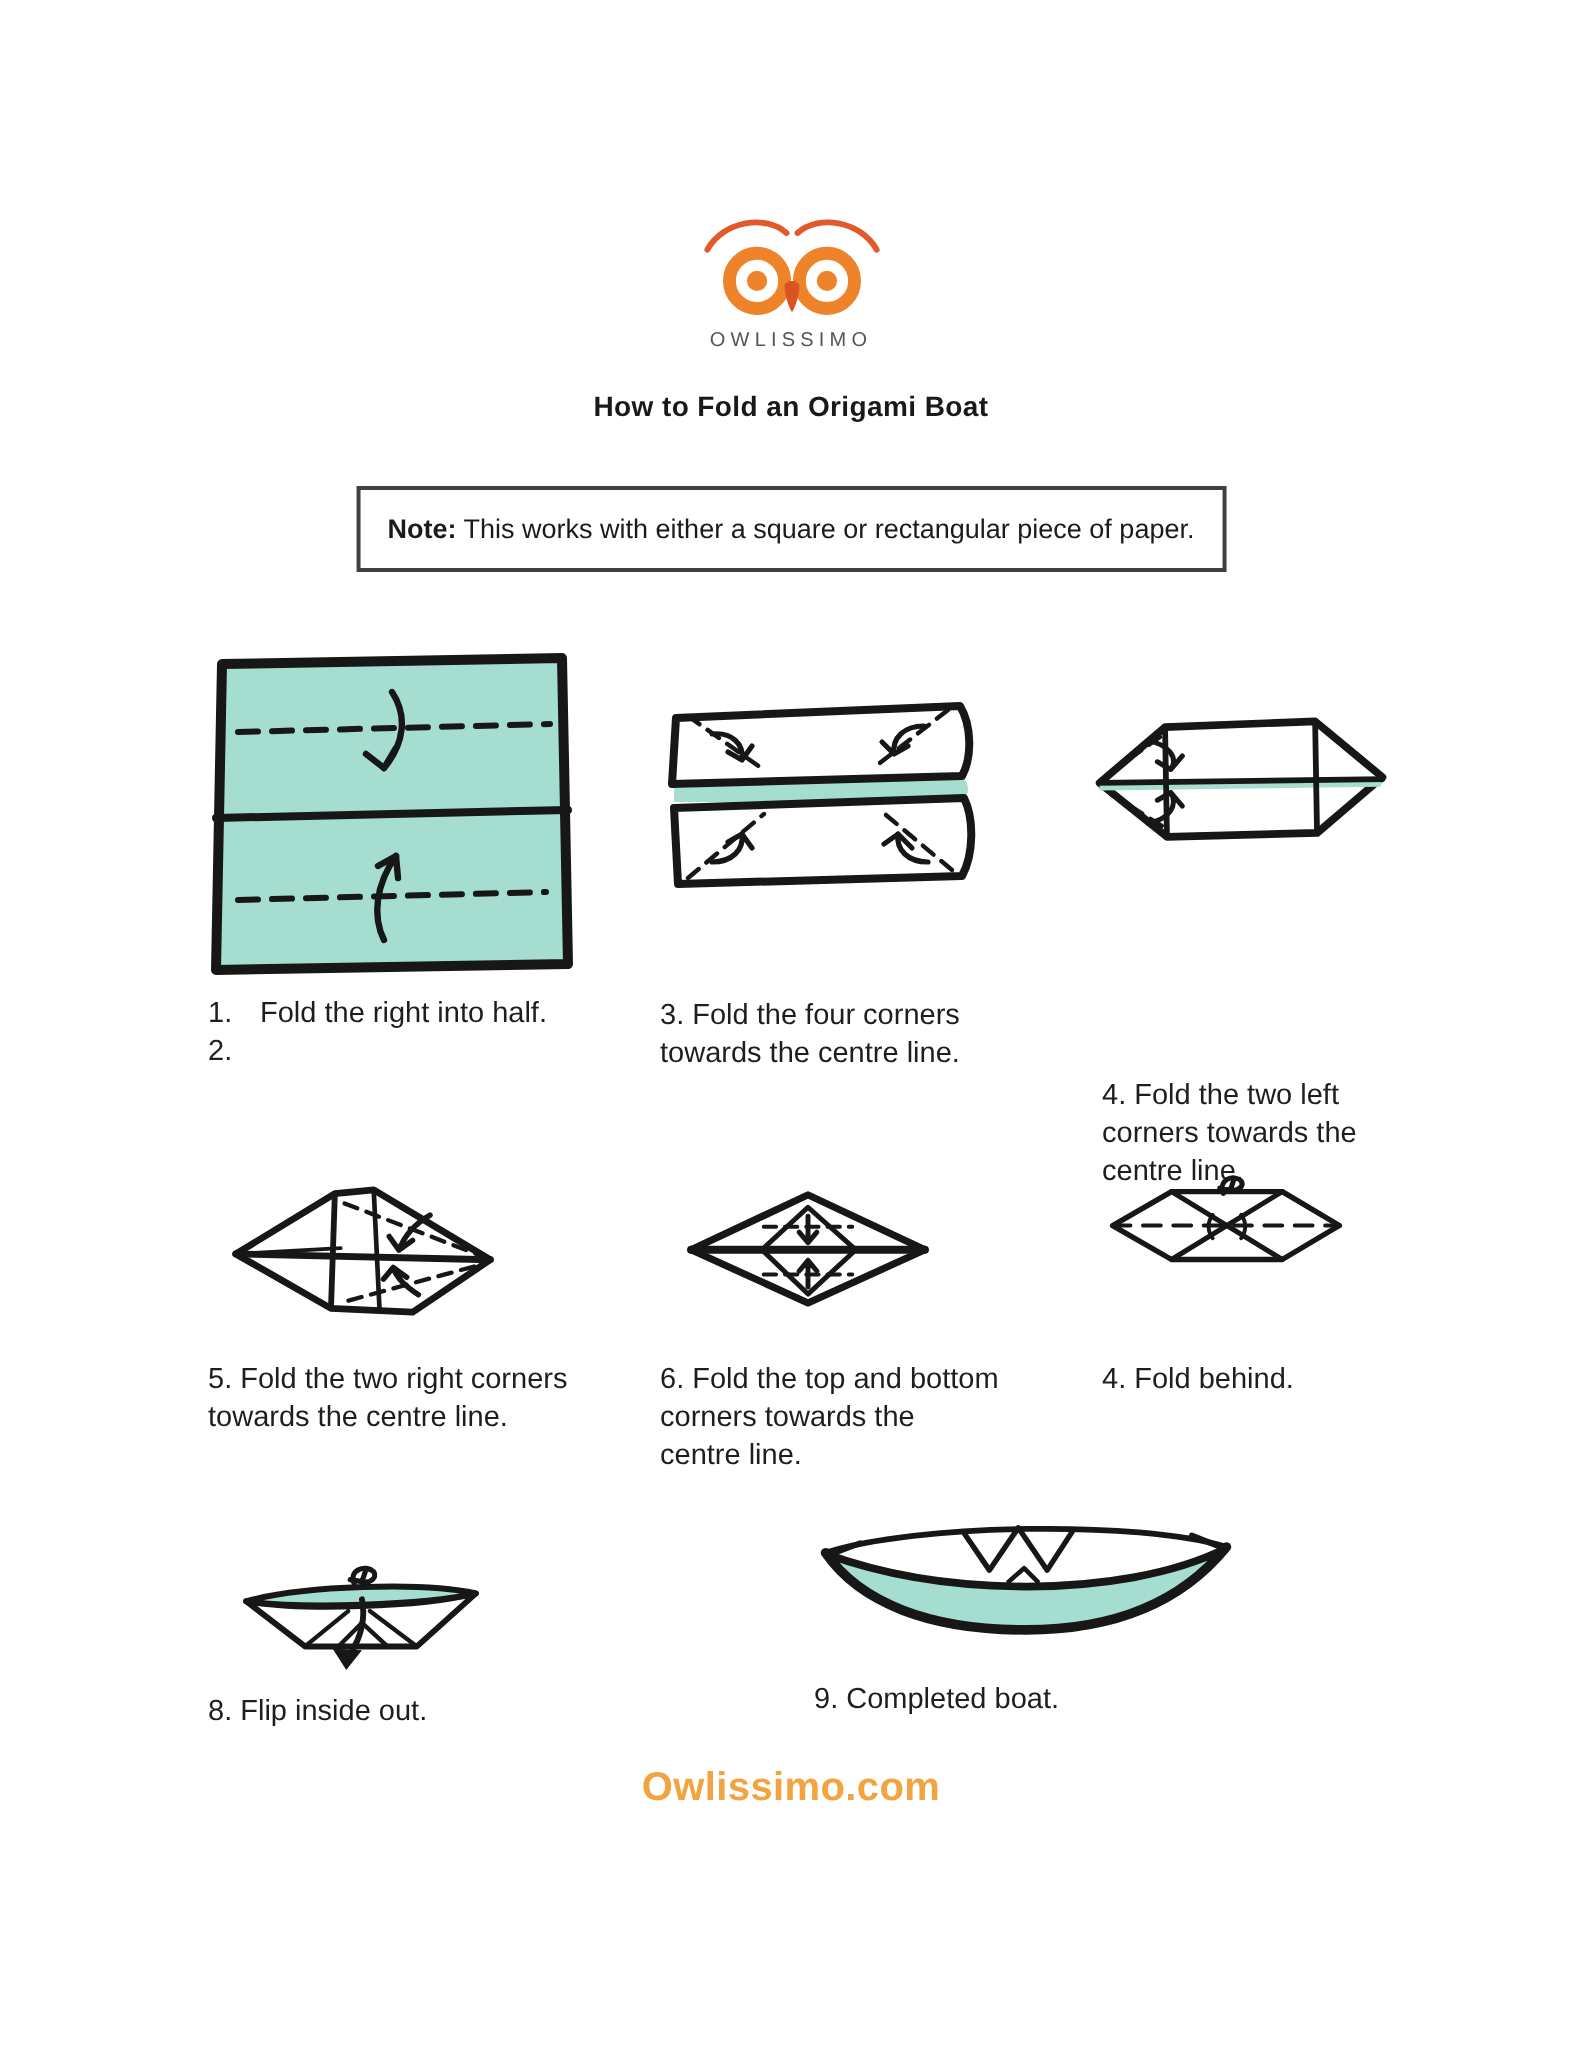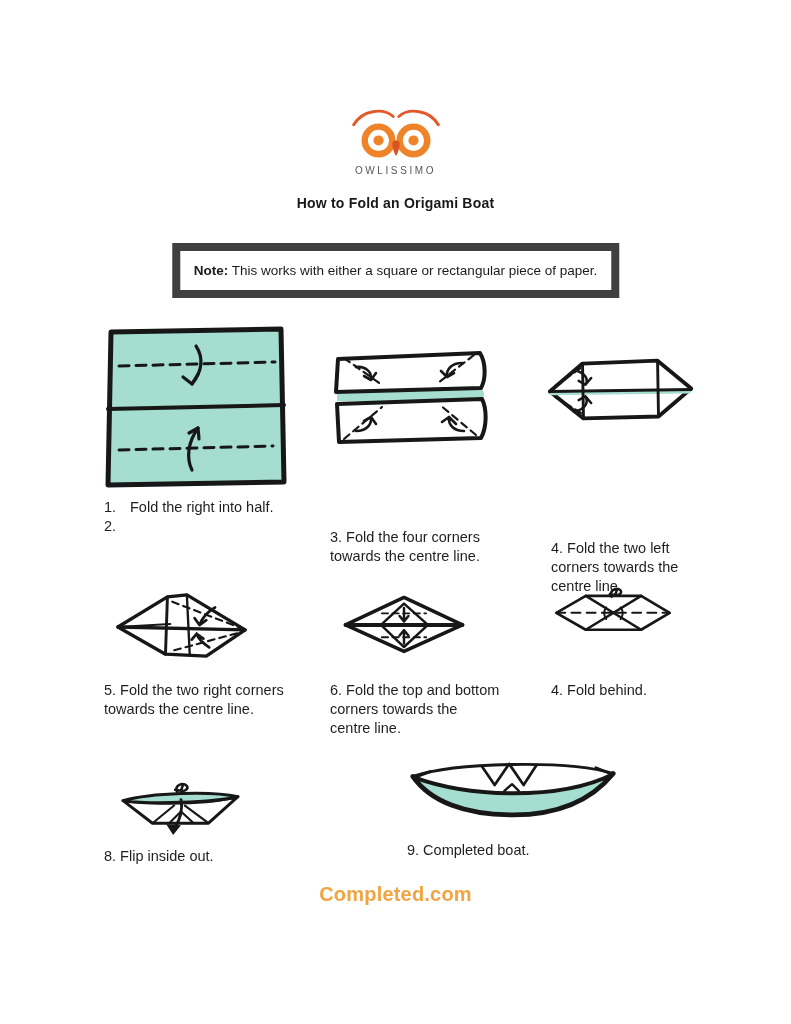--- a/index.html
+++ b/index.html
@@ -18,21 +18,21 @@
 
   
   .logo-wrap{top:106px;left:0;right:0;text-align:center;}
   .logo-wrap svg{display:block;margin:0 auto;}
   .wordmark{margin-top:3px;font-size:10px;letter-spacing:2.6px;color:var(--wordmark-gray);font-weight:500;}
 
   
   .title{top:195px;left:0;right:0;text-align:center;font-size:14px;font-weight:bold;color:#191919;letter-spacing:.2px;}
 
   
-  .note-box{top:243px;left:50%;transform:translateX(-50%);border:8px solid #404040;padding:12px 14px;white-space:nowrap;font-size:13.5px;color:#1b1b1b;background:#fff;}
+  .note-box{top:243px;left:50%;transform:translateX(-50%);border:2px solid #404040;padding:12px 14px;white-space:nowrap;font-size:13.5px;color:#1b1b1b;background:#fff;}
   .note-box b{font-weight:bold;}
 
   
   .caption{font-size:14.5px;line-height:19px;color:#1e1e1e;}
   .cap-line{display:block;white-space:nowrap;}
   .li{display:flex;}
   .li .num{width:26px;flex:none;}
 
   .center{text-align:left;}
 
@@ -122,21 +122,21 @@
   <div class="abs caption" style="left:104px;top:498px;width:200px;">
     <div class="li">
       <span class="num">1.</span>
       <span>Fold the right into half.</span>
     </div>
     <div class="li">
       <span class="num">2.</span>
     </div>
   </div>
 
-  <div class="abs caption" style="left:330px;top:499px;margin-top:29px;">
+  <div class="abs caption" style="left:330px;top:499px;">
     <span class="cap-line">3. Fold the four corners</span>
     <span class="cap-line">towards the centre line.</span>
   </div>
 
   <div class="abs caption" style="left:551px;top:499px;margin-top:40px;">
     <span class="cap-line">4. Fold the two left</span>
     <span class="cap-line">corners towards the</span>
     <span class="cap-line">centre line.</span>
   </div>
 
@@ -219,15 +219,15 @@
       <path class="sk" stroke-width="2.4" d="M101,39 L109,32 L116,39"></path>
       <path class="sk" stroke-width="3" d="M8,25 L24,19"></path>
       <path class="sk" stroke-width="3" d="M196,15 L211,21"></path>
     </svg>
   </div>
 
   <div class="abs caption center" style="left:407px;top:841px;width:212px;">
     <span class="cap-line" style="white-space:normal;">9. Completed boat.</span>
   </div>
 
-  <div class="abs footer">Completed.com</div>
+  <div class="abs footer">Owlissimo.com</div>
 
 </div>
 
 </body></html>

